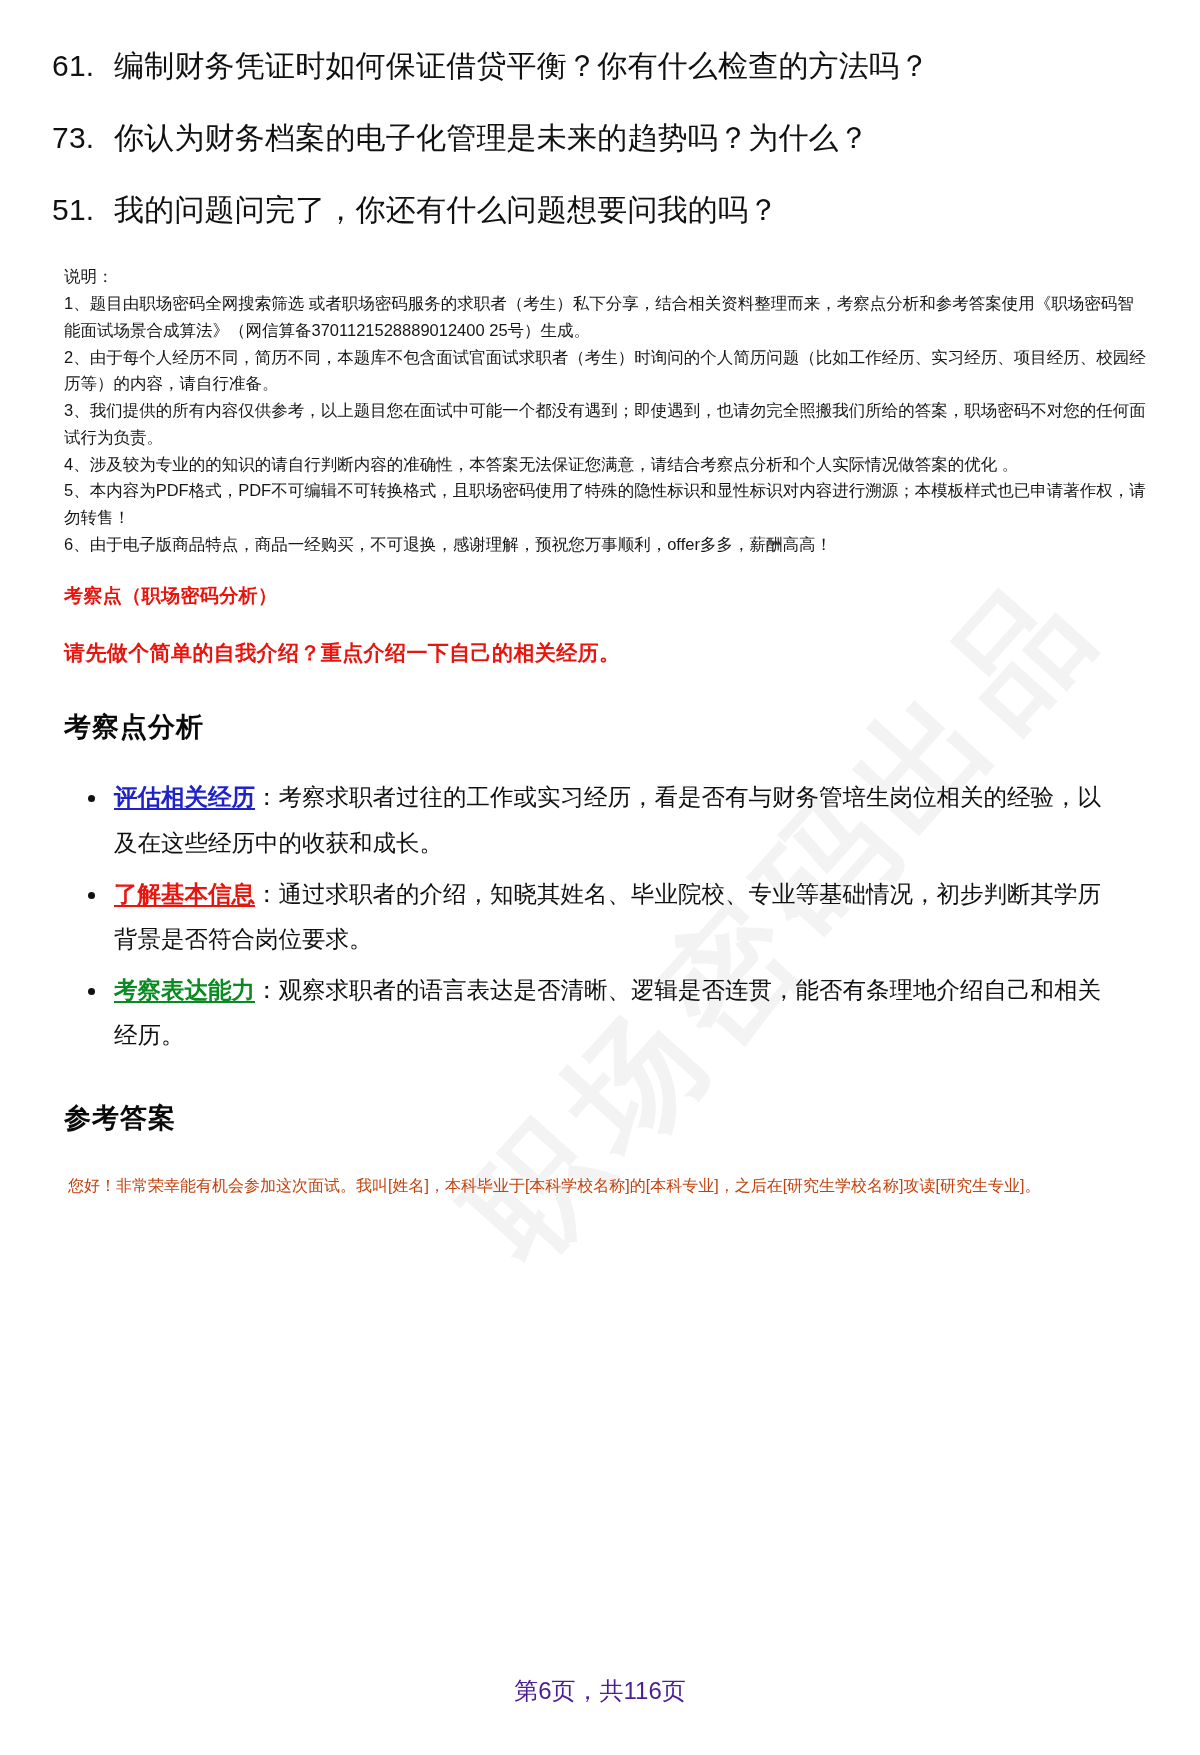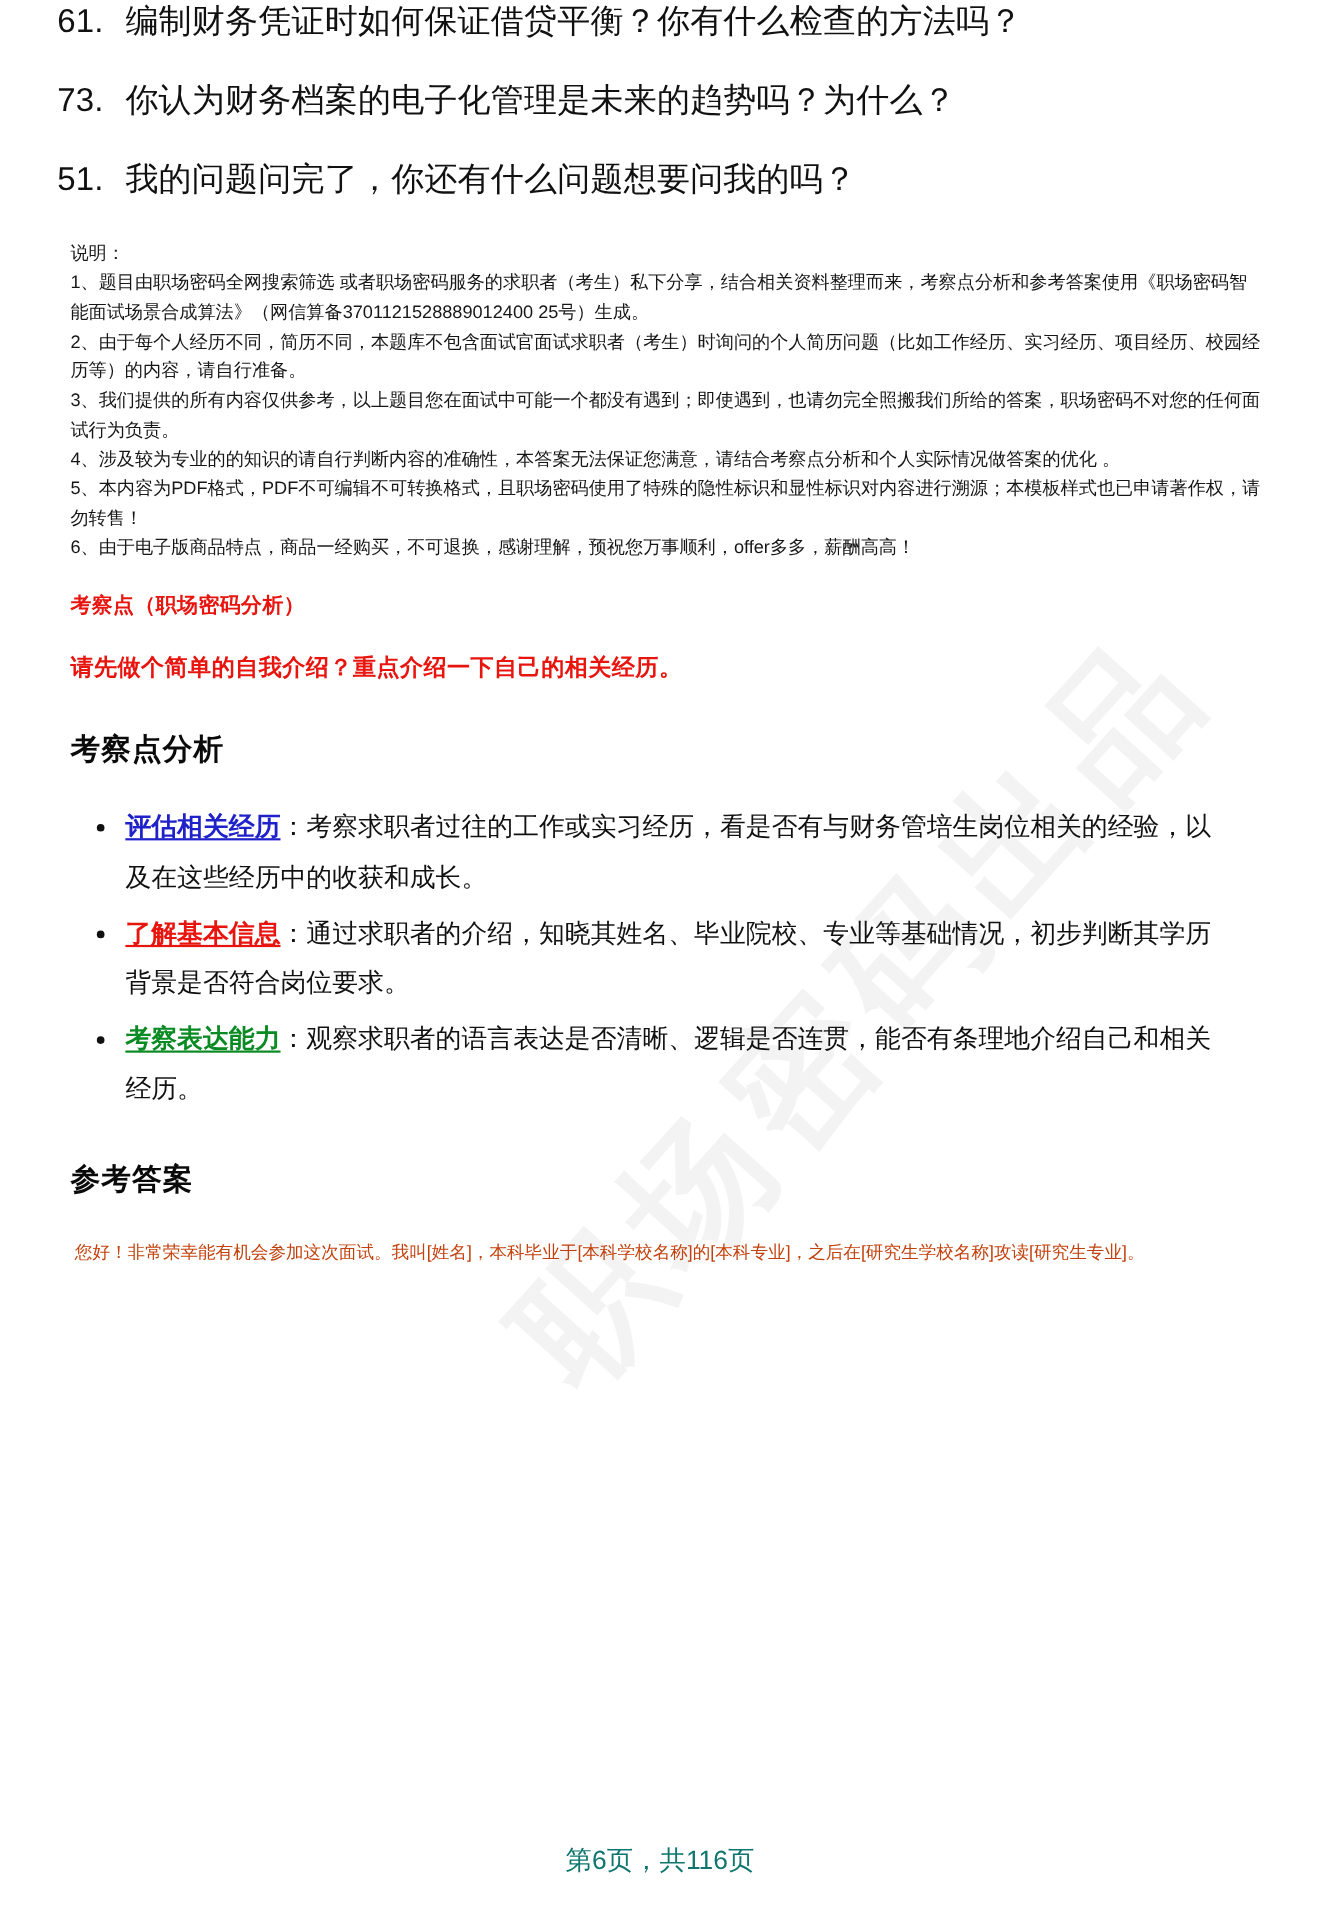--- a/index.html
+++ b/index.html
@@ -47,20 +47,21 @@
     position: relative;
     z-index: 2;
     width: 1200px;
     height: 1755px;
     box-sizing: border-box;
     padding: 0 52px;
   }
 
   
   .question-list {
+    padding-top: 46px;
   }
   .question {
     display: flex;
     align-items: flex-start;
     font-size: 30px;
     line-height: 1.34;
     color: #111;
     margin-bottom: 32px;
     letter-spacing: 0.2px;
   }
@@ -156,21 +157,21 @@
   }
 
   
   .page-footer {
     position: absolute;
     left: 0;
     right: 0;
     bottom: 48px;
     text-align: center;
     font-size: 24px;
-    color: #0f766e;
+    color: #4c1d95;
     z-index: 3;
   }
 </style>
 </head>
 <body>
 
 <div id="watermark">
   <div class="wm-text wm-a">职场密码出品</div>
 </div>
 

